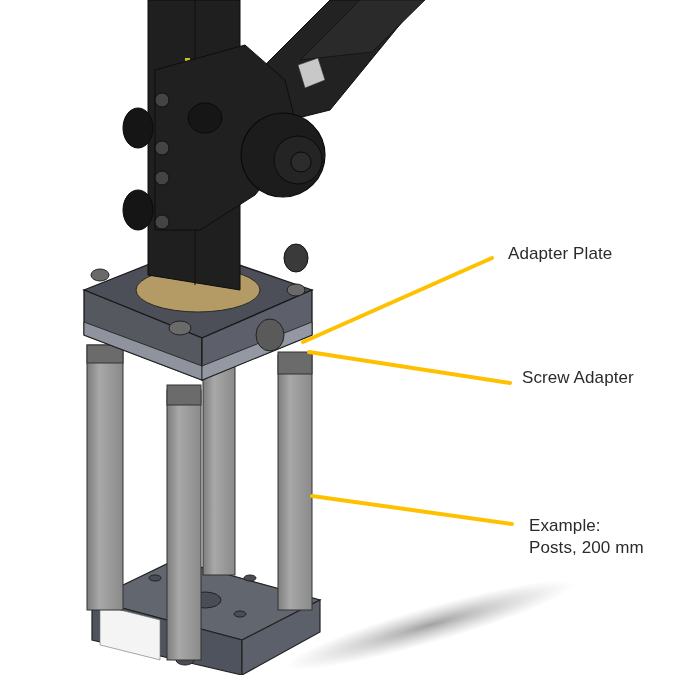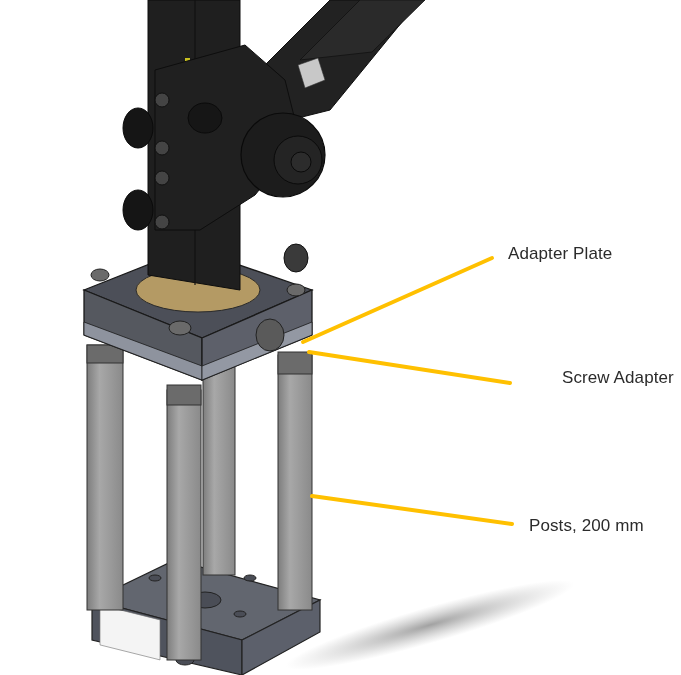--- a/index.html
+++ b/index.html
@@ -2,21 +2,21 @@
 <html><head>
   <meta charset="utf-8">
   <style>
     html, body { margin: 0; padding: 0; background: #ffffff; }
     body { width: 681px; height: 675px; overflow: hidden; position: relative;
            font-family: "Liberation Sans", "DejaVu Sans", sans-serif; }
     #stage { position: absolute; left: 0; top: 0; width: 681px; height: 675px; }
     .label { position: absolute; color: #2b2b2b; font-size: 17px; line-height: 22px;
              white-space: nowrap; letter-spacing: 0.1px; }
     #lbl-adapter-plate { left: 508px; top: 243px; }
-    #lbl-screw-adapter { left: 522px; top: 367px; margin-left: 40px; }
+    #lbl-screw-adapter { left: 522px; top: 367px; }
     #lbl-posts { left: 529px; top: 515px; }
     #lbl-posts span { display: block; }
   </style>
 </head>
 <body>
 
 <div id="stage">
   <svg width="681" height="675" viewBox="0 0 681 675" xmlns="http://www.w3.org/2000/svg">
     <defs>
       <linearGradient id="postGrad" x1="0" x2="1" y1="0" y2="0">
@@ -102,15 +102,16 @@
     <g>
       <line x1="303" y1="342" x2="492" y2="258" stroke="#FFC000" stroke-width="4" stroke-linecap="round"></line>
       <line x1="309" y1="352" x2="510" y2="383" stroke="#FFC000" stroke-width="4" stroke-linecap="round"></line>
       <line x1="312" y1="496" x2="512" y2="524" stroke="#FFC000" stroke-width="4" stroke-linecap="round"></line>
     </g>
   </svg>
 
   <div id="lbl-adapter-plate" class="label">Adapter Plate</div>
   <div id="lbl-screw-adapter" class="label">Screw Adapter</div>
   <div id="lbl-posts" class="label">
+    <span>Example:</span>
     <span>Posts, 200 mm</span>
   </div>
 </div>
 
 </body></html>

